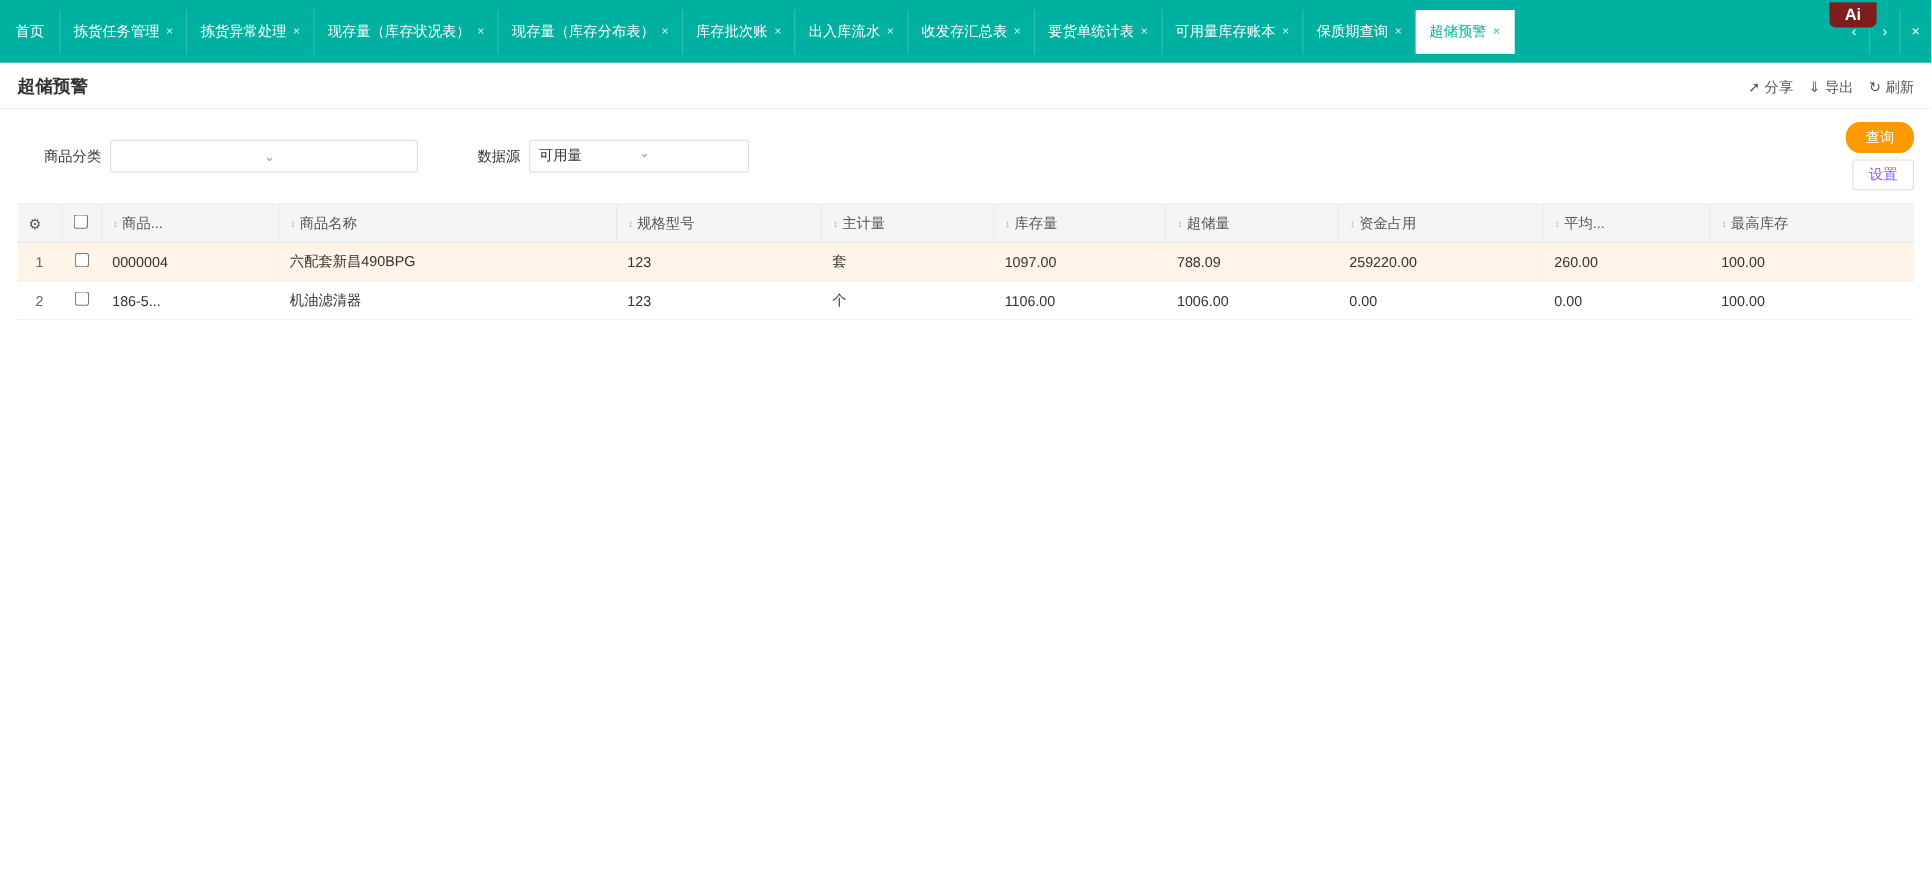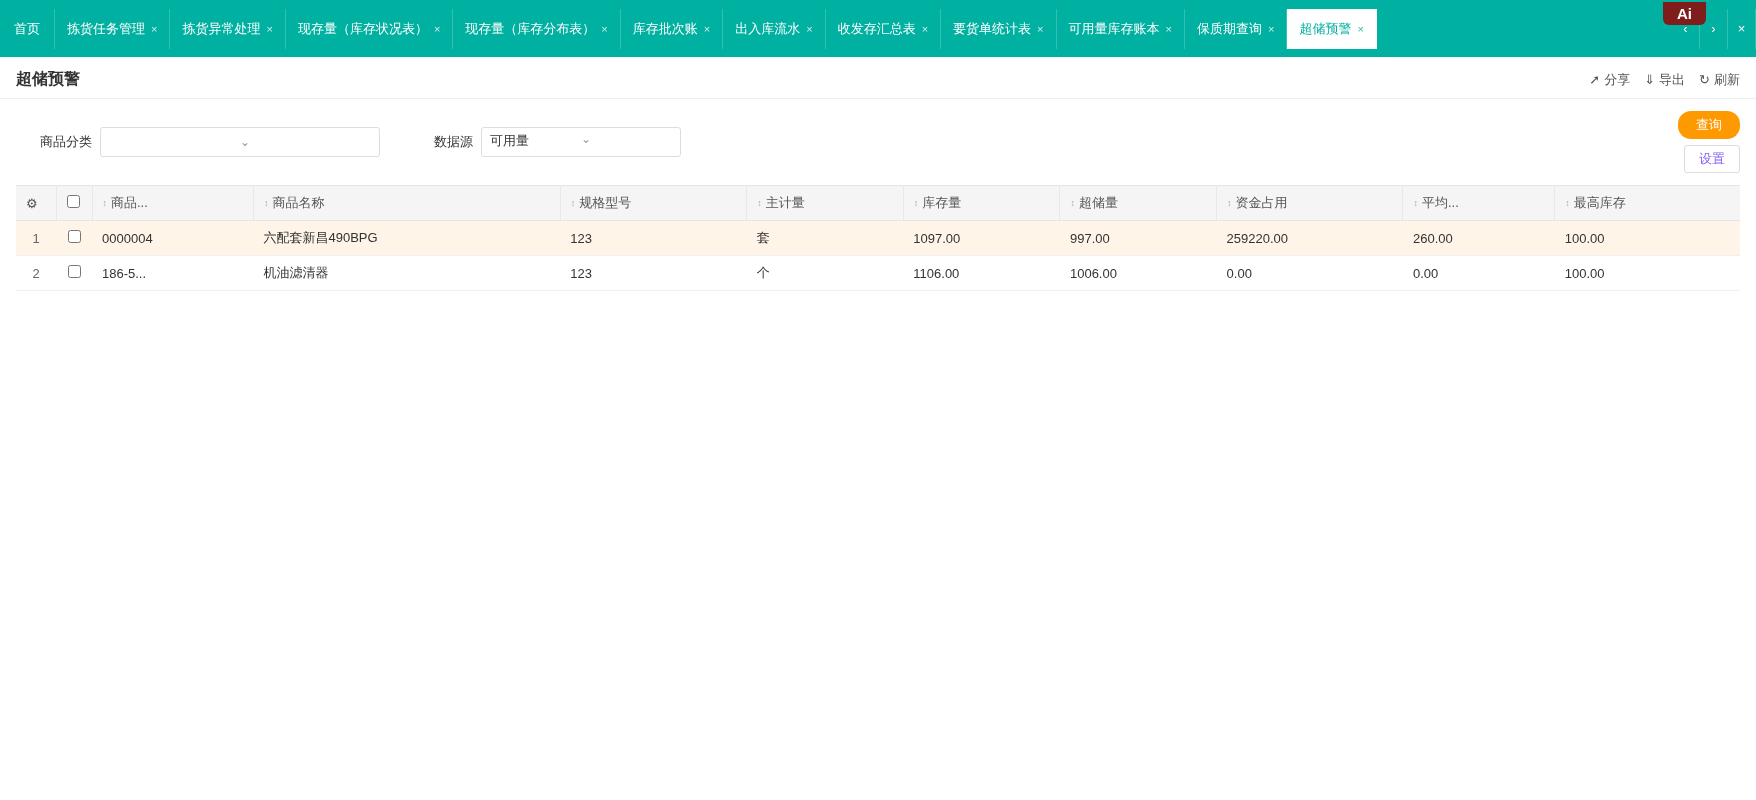--- a/index.html
+++ b/index.html
@@ -301,21 +301,21 @@
     </thead>
     <tbody id="table-body">
     <tr class="highlight">
     <td class="row-num">1</td>
     <td class="checkbox-cell"><input type="checkbox" style=""></td>
     <td>0000004</td>
     <td>六配套新昌490BPG</td>
     <td>123</td>
     <td>套</td>
     <td>1097.00</td>
-    <td>997.00</td>
+    <td>788.09</td>
     <td>259220.00</td>
     <td>260.00</td>
     <td>100.00</td>
   </tr>
         <tr>
     <td class="row-num">2</td>
     <td class="checkbox-cell"><input type="checkbox" style=""></td>
     <td>186-5...</td>
     <td>机油滤清器</td>
     <td>123</td>

